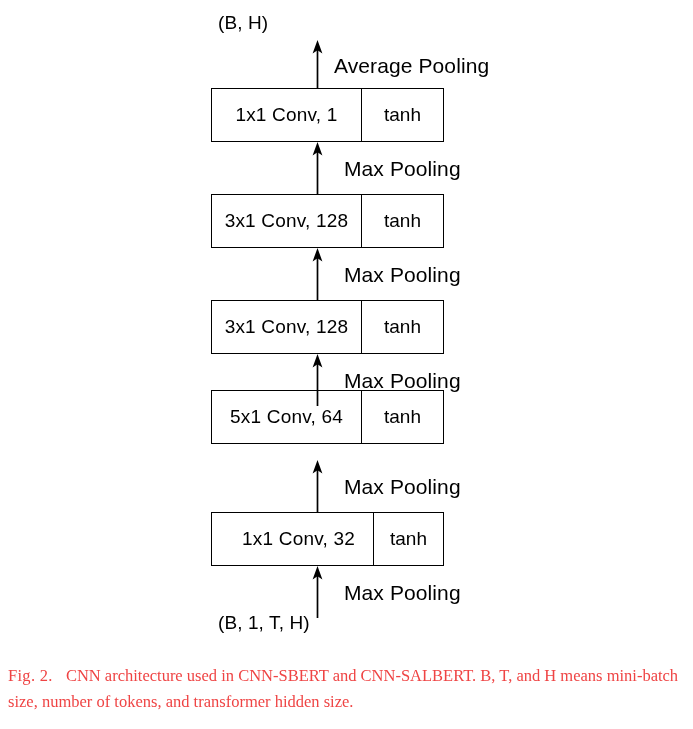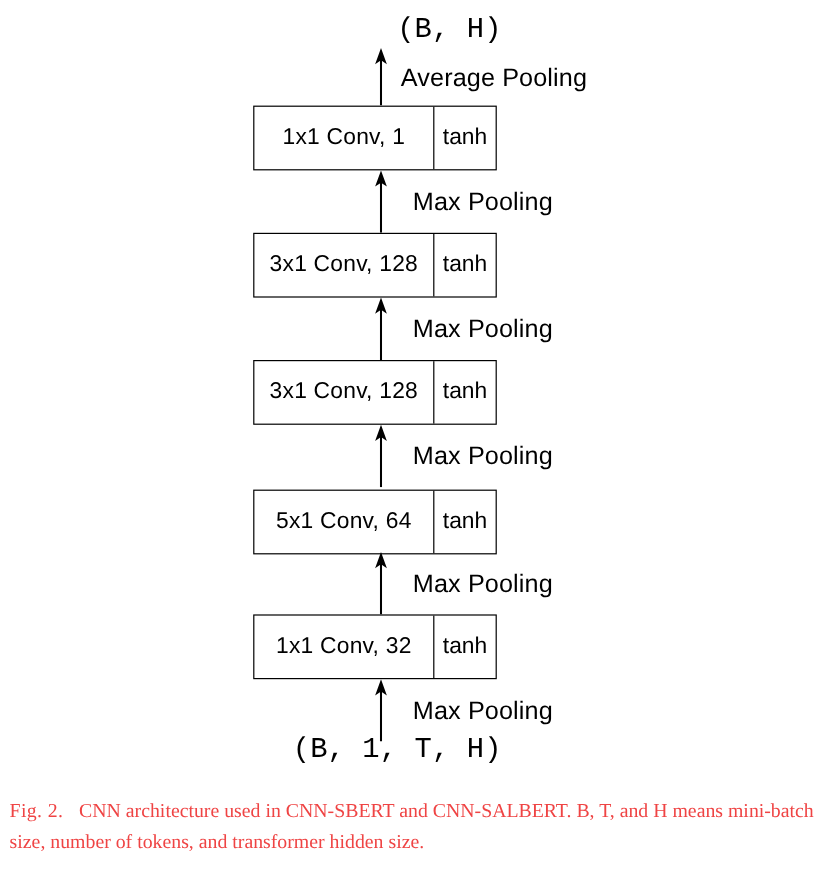--- a/index.html
+++ b/index.html
@@ -21,21 +21,21 @@
     left: 0;
     top: 0;
     width: 693px;
     height: 655px;
   }
 
   
   .layer-box {
     position: absolute;
     left: 211px;
-    width: 203px;
+    width: 233px;
     height: 54px;
     border: 1.6px solid #000;
     box-sizing: border-box;
     display: flex;
     flex-direction: row;
     align-items: stretch;
   }
   .conv-cell {
     flex: 0 0 149px;
     display: flex;
@@ -65,25 +65,24 @@
 
   
   .op-label {
     position: absolute;
     font-size: 21px;
     white-space: nowrap;
     letter-spacing: 0.1px;
   }
   .io-label {
     position: absolute;
-    font-size: 24px;
+    font-size: 19px;
     white-space: nowrap;
-    text-align: right;
+    text-align: left;
     letter-spacing: 0.1px;
-    font-family: Liberation Mono, monospace;
   }
 
   
   #caption {
     position: absolute;
     left: 8px;
     top: 663px;
     width: 682px;
     font-family: "Liberation Serif", serif;
     font-size: 16.5px;
@@ -140,34 +139,34 @@
   </div>
 
   <div class="arrow" style="top:354px; height:52px;">
     <svg width="13" height="52" viewBox="0 0 13 52">
       <line x1="6.5" y1="52" x2="6.5" y2="9" stroke="#000" stroke-width="1.7"></line>
       <polygon points="6.5,0 1.6,13.5 6.5,10.2 11.4,13.5" fill="#000"></polygon>
     </svg>
   </div>
   <div class="op-label" style="left:344px; top:369px;">Max Pooling</div>
 
-  <div class="layer-box" style="top:408px;text-align:right;">
+  <div class="layer-box" style="top:390px;text-align:right;">
     <div class="conv-cell">5x1 Conv, 64</div>
     <div class="act-cell">tanh</div>
   </div>
 
   <div class="arrow" style="top:460px; height:52px;">
     <svg width="13" height="52" viewBox="0 0 13 52">
       <line x1="6.5" y1="52" x2="6.5" y2="9" stroke="#000" stroke-width="1.7"></line>
       <polygon points="6.5,0 1.6,13.5 6.5,10.2 11.4,13.5" fill="#000"></polygon>
     </svg>
   </div>
   <div class="op-label" style="left:344px; top:475px;">Max Pooling</div>
 
-  <div class="layer-box" style="top:512px;">
+  <div class="layer-box" style="top:512px;padding-left:12px;">
     <div class="conv-cell">1x1 Conv, 32</div>
     <div class="act-cell">tanh</div>
   </div>
 
   <div class="arrow" style="top:566px; height:52px;">
     <svg width="13" height="52" viewBox="0 0 13 52">
       <line x1="6.5" y1="52" x2="6.5" y2="9" stroke="#000" stroke-width="1.7"></line>
       <polygon points="6.5,0 1.6,13.5 6.5,10.2 11.4,13.5" fill="#000"></polygon>
     </svg>
   </div>

